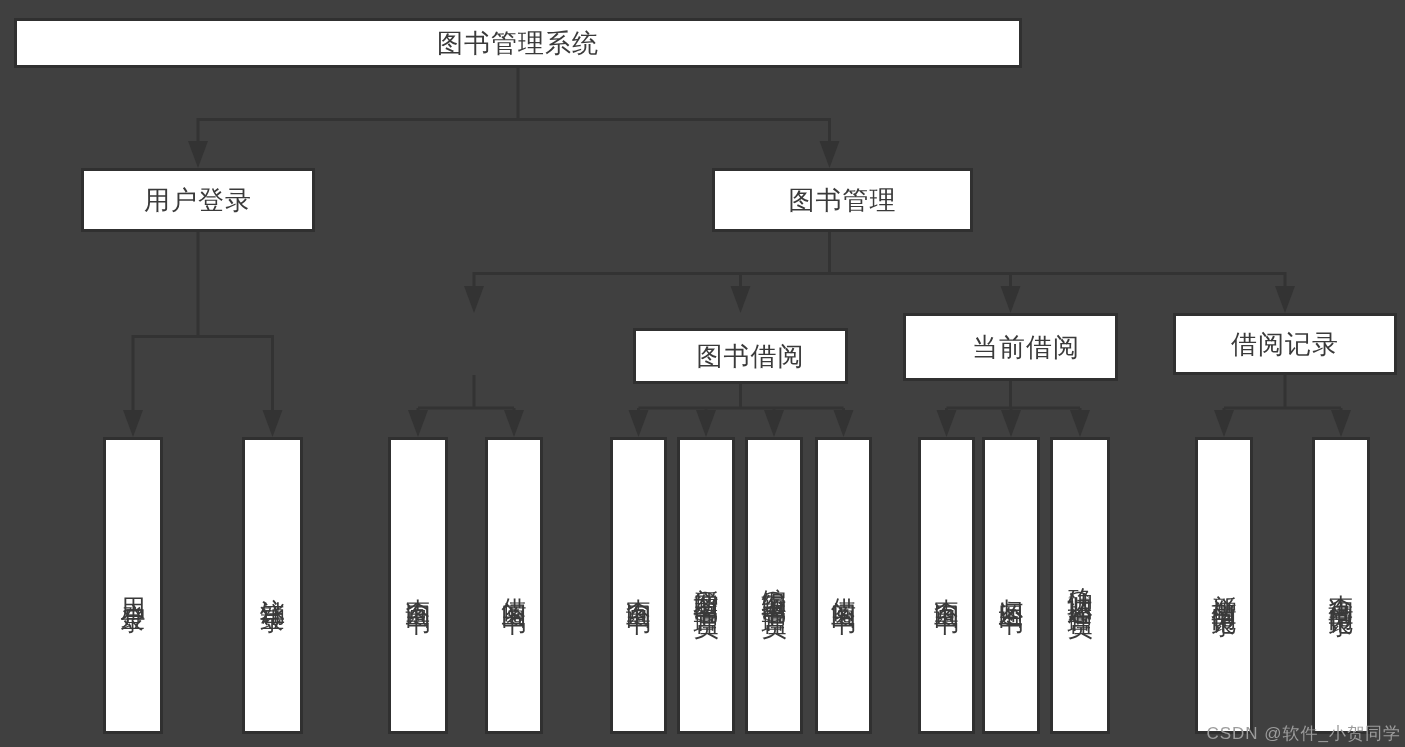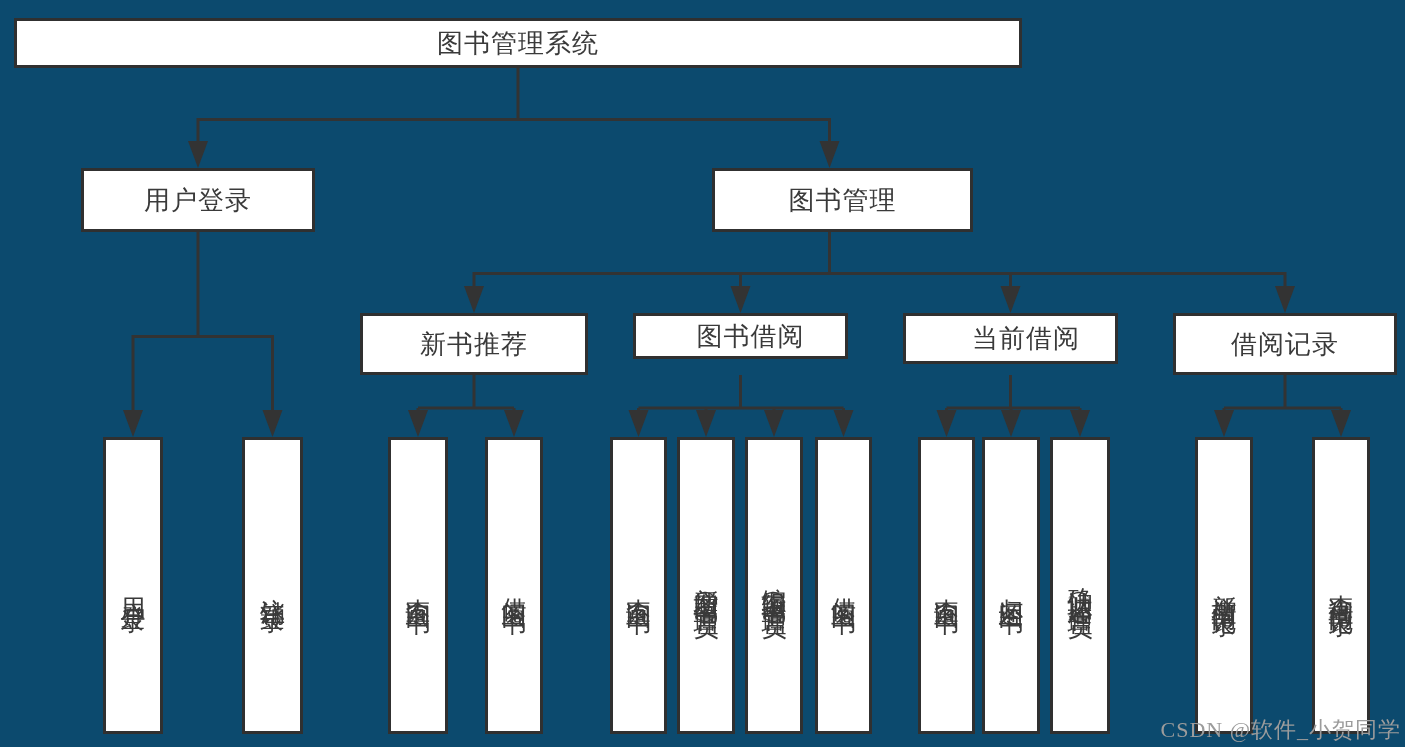--- a/index.html
+++ b/index.html
@@ -1,57 +1,57 @@
 <!DOCTYPE html>
 <html><head>
 <meta charset="utf-8">
 <title>Diagram</title>
 <style>
   html,body{margin:0;padding:0;background:#fff;}
   #stage{
-    position:relative;width:1405px;height:747px;background:#0c4a6e;overflow:hidden;
-    font-family:Liberation Serif, serif;
+    position:relative;width:1405px;height:747px;background:#404040;overflow:hidden;
+    font-family:Liberation Sans, sans-serif;
   }
   #connectors{position:absolute;left:0;top:0;width:1405px;height:747px;}
   .box{
     position:absolute;box-sizing:border-box;
     border:3px solid #303030;background:#ffffff;
     display:flex;align-items:center;justify-content:center;
     color:#3a3a3a;
   }
   .hbox{font-size:26px;letter-spacing:1px;white-space:nowrap;}
   .vbox{
     writing-mode:vertical-rl;text-orientation:mixed;
     font-size:25px;letter-spacing:4px;line-height:1;
   }
   
   .n-root{left:14px;top:18px;width:1008px;height:50px;}
   .n-user-login{left:81px;top:168px;width:234px;height:64px;}
   .n-book-mgmt{left:712px;top:168px;width:261px;height:64px;}
   .n-new-book{left:360px;top:313px;width:228px;height:62px;}
-  .n-book-borrow{left:633px;top:313px;width:215px;height:46px;padding-left:20px;}
-  .n-current-borrow{left:903px;top:313px;width:215px;height:51px;padding-left:31px;}
+  .n-book-borrow{left:633px;top:328px;width:215px;height:56px;padding-left:20px;}
+  .n-current-borrow{left:903px;top:313px;width:215px;height:68px;padding-left:31px;}
   .n-borrow-records{left:1173px;top:313px;width:224px;height:62px;text-align:right;}
   .leaf{top:437px;height:297px;}
   .l-ul1{left:103px;width:60px;}
   .l-ul2{left:242px;width:61px;}
   .l-nb1{left:388px;width:60px;}
   .l-nb2{left:485px;width:58px;}
   .l-bb1{left:610px;width:57px;}
   .l-bb2{left:677px;width:58px;}
   .l-bb3{left:745px;width:58px;}
   .l-bb4{left:815px;width:57px;}
   .l-cb1{left:918px;width:57px;}
   .l-cb2{left:982px;width:58px;}
   .l-cb3{left:1050px;width:60px;}
   .l-br1{left:1195px;width:58px;}
   .l-br2{left:1312px;width:58px;}
   .watermark{
     position:absolute;right:4px;bottom:2px;
-    font-size:22px;color:#9c9c9c;letter-spacing:1px;white-space:nowrap;z-index:5;
+    font-size:17px;color:#9c9c9c;letter-spacing:1px;white-space:nowrap;z-index:5;
   }
 </style>
 </head>
 <body>
 
 <div id="stage">
 
   <svg id="connectors" viewBox="0 0 1405 747" xmlns="http://www.w3.org/2000/svg">
     <g stroke="#333333" stroke-width="3" fill="none">
 
@@ -90,21 +90,20 @@
       <polygon points="1214,410 1234,410 1224,437"></polygon>
       <polygon points="1331,410 1351,410 1341,437"></polygon>
     </g>
   </svg>
 
   <div class="box hbox n-root">图书管理系统</div>
 
   <div class="box hbox n-user-login">用户登录</div>
   <div class="box hbox n-book-mgmt">图书管理</div>
 
-  <div class="box hbox n-new-book">新书推荐</div>
   <div class="box hbox n-book-borrow">图书借阅</div>
   <div class="box hbox n-current-borrow">当前借阅</div>
   <div class="box hbox n-borrow-records">借阅记录</div>
 
   <div class="box vbox leaf l-ul1">用户登录</div>
   <div class="box vbox leaf l-ul2">注销登录</div>
 
   <div class="box vbox leaf l-nb1">查询图书</div>
   <div class="box vbox leaf l-nb2">借阅图书</div>
 

